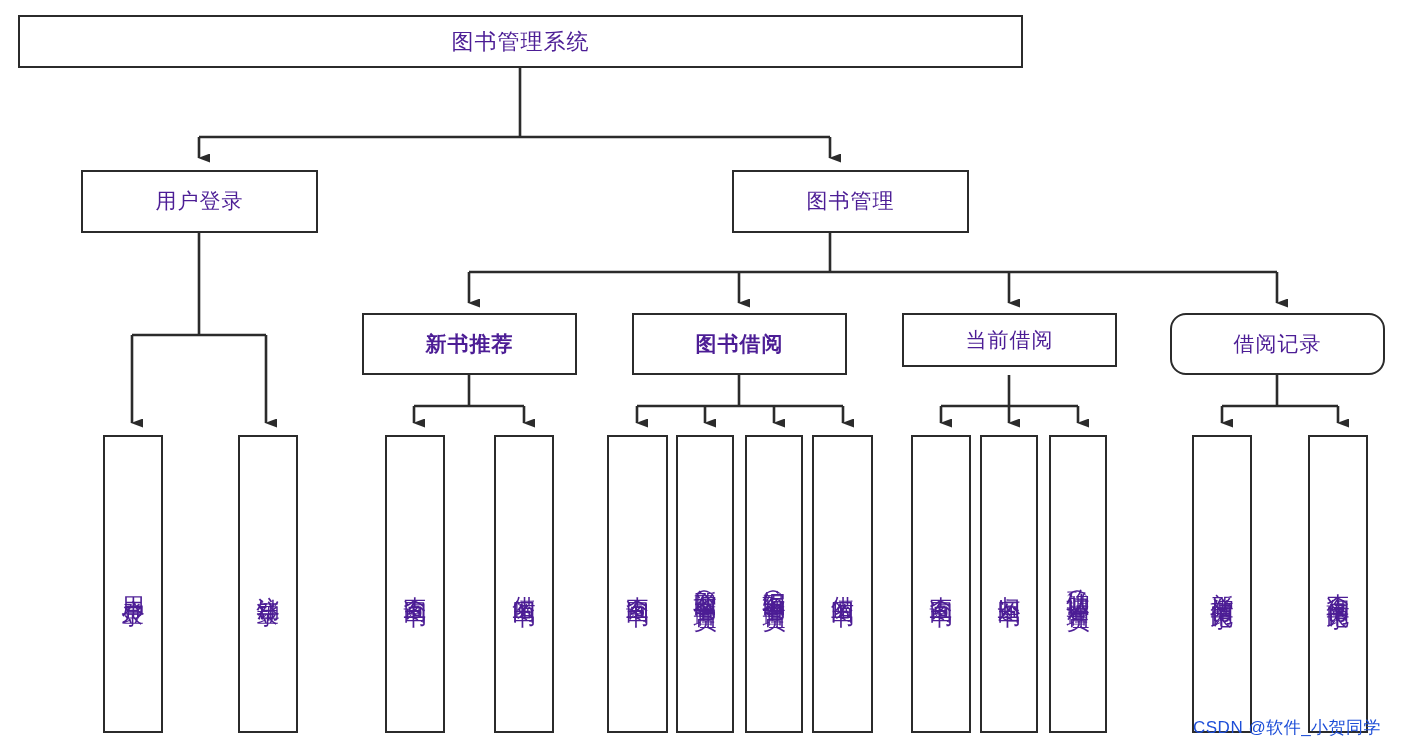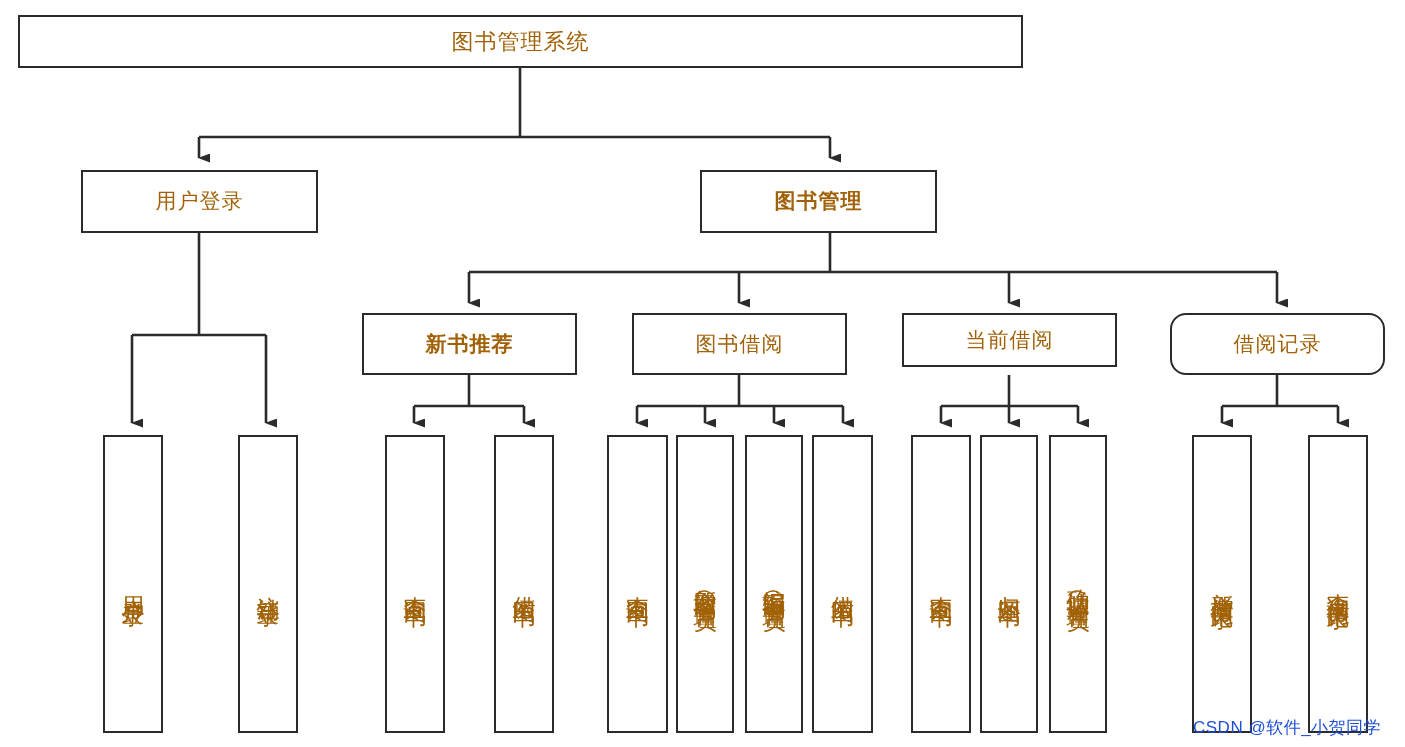--- a/index.html
+++ b/index.html
@@ -27,21 +27,21 @@
     pointer-events: none;
   }
   .node {
     position: absolute;
     box-sizing: border-box;
     border: 2px solid #2b2b2b;
     background: #ffffff;
     display: flex;
     align-items: center;
     justify-content: center;
-    color: #a16207;
+    color: #4c1d95;
     line-height: 1.15;
   }
   .node-h {
     font-size: 21px;
     letter-spacing: 1px;
     white-space: nowrap;
   }
   .node-root {
     font-size: 22px;
   }
@@ -123,28 +123,28 @@
     </g>
   </svg>
 
   <div class="node node-h node-root" style="left:18px; top:15px; width:1005px; height:53px;">
     <span>图书管理系统</span>
   </div>
 
   <div class="node node-h" style="left:81px; top:170px; width:237px; height:63px;">
     <span>用户登录</span>
   </div>
-  <div class="node node-h" style="left:700px; top:170px; width:237px; height:63px;font-weight:bold;">
+  <div class="node node-h" style="left:732px; top:170px; width:237px; height:63px;">
     <span>图书管理</span>
   </div>
 
   <div class="node node-h" style="left:362px; top:313px; width:215px; height:62px;font-weight:bold;">
     <span>新书推荐</span>
   </div>
-  <div class="node node-h" style="left:632px; top:313px; width:215px; height:62px;">
+  <div class="node node-h" style="left:632px; top:313px; width:215px; height:62px;font-weight:bold;">
     <span>图书借阅</span>
   </div>
   <div class="node node-h" style="left:902px; top:313px; width:215px; height:54px;">
     <span>当前借阅</span>
   </div>
   <div class="node node-h" style="left:1170px; top:313px; width:215px; height:62px;border-radius:16px;">
     <span>借阅记录</span>
   </div>
 
   <div class="node node-v" style="left:103px; top:435px; width:60px; height:298px;">

